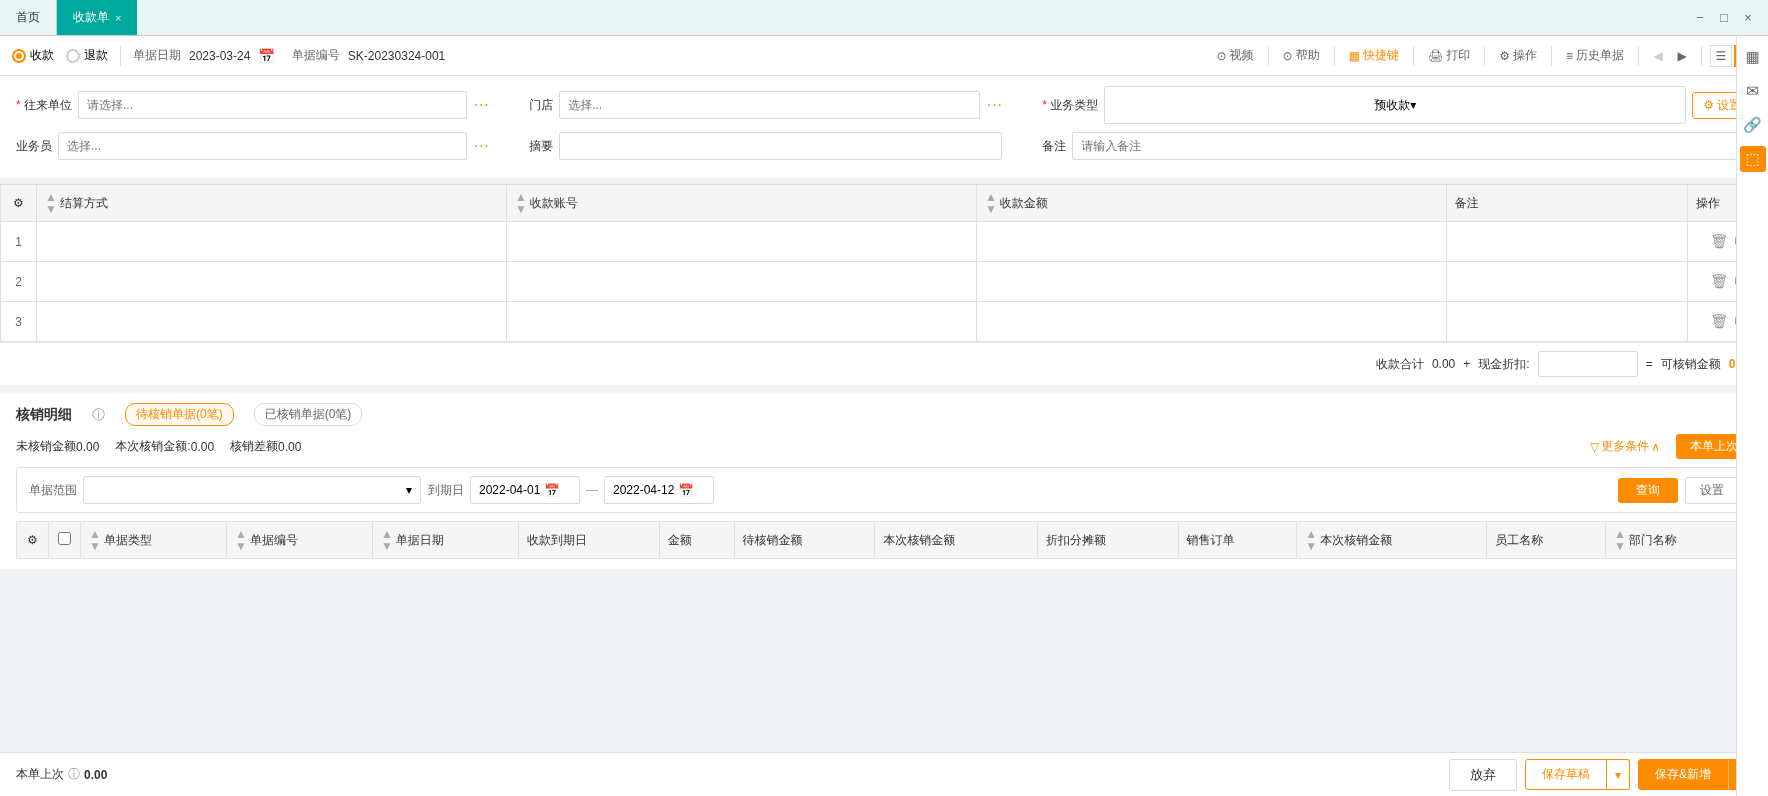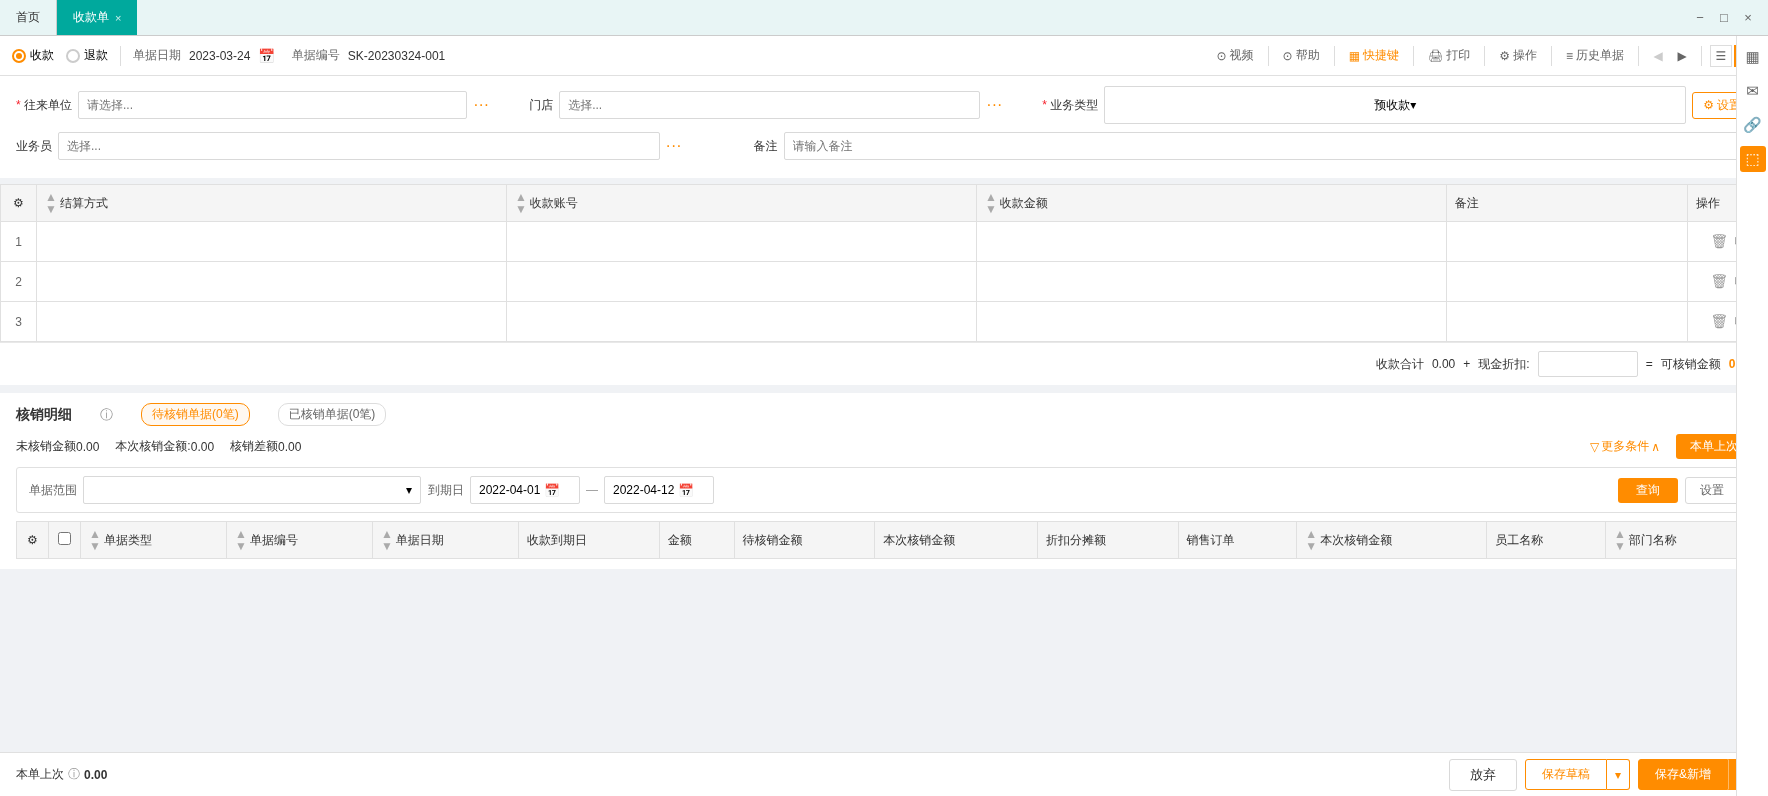--- a/index.html
+++ b/index.html
@@ -107,21 +107,21 @@
     .summary-input {
       width: 100px; height: 26px; border: 1px solid #d9d9d9; border-radius: 2px;
       padding: 0 6px; text-align: right;
     }
 
     
     .section-break { height: 8px; background: #f0f2f5; }
 
     
     .verify-section { background: #fff; padding: 10px 16px; }
-    .verify-header { display: flex; align-items: center; gap: 28px; margin-bottom: 8px; }
+    .verify-header { display: flex; align-items: center; gap: 20px; margin-bottom: 8px; }
     .verify-title { font-size: 14px; font-weight: bold; color: #333; }
     .info-icon { color: #999; cursor: pointer; font-size: 13px; }
     .tab-pill {
       padding: 2px 10px; border-radius: 10px; cursor: pointer;
       border: 1px solid #ddd; color: #666; background: #fff;
     }
     .tab-pill.active { border-color: #ff8c00; color: #ff8c00; background: #fff8f0; }
     .verify-stats { display: flex; gap: 16px; align-items: center; margin-bottom: 8px; }
     .stat-item { display: flex; align-items: center; color: #333; }
     .stat-val { color: #333; }
@@ -323,20 +323,24 @@
     </div>
   </div>
 
   <div class="form-row">
     <div class="form-col">
       <span class="form-label">业务员</span>
       <input class="form-input" style="flex: 1 1 0%;" placeholder="选择...">
       <span class="form-dots">···</span>
     </div>
     <div class="col-divider"></div>
+    <div class="form-col">
+      <span class="form-label">摘要</span>
+      <input class="form-input" style="flex: 1 1 0%;">
+    </div>
     <div class="col-divider"></div>
     <div class="form-col" style="flex:1.5">
       <span class="form-label">备注</span>
       <input class="form-input" style="flex: 1 1 0%; color: rgb(187, 187, 187);" placeholder="请输入备注">
     </div>
   </div>
 </div>
 
 <div class="table-area">
   <div class="table-wrapper">

